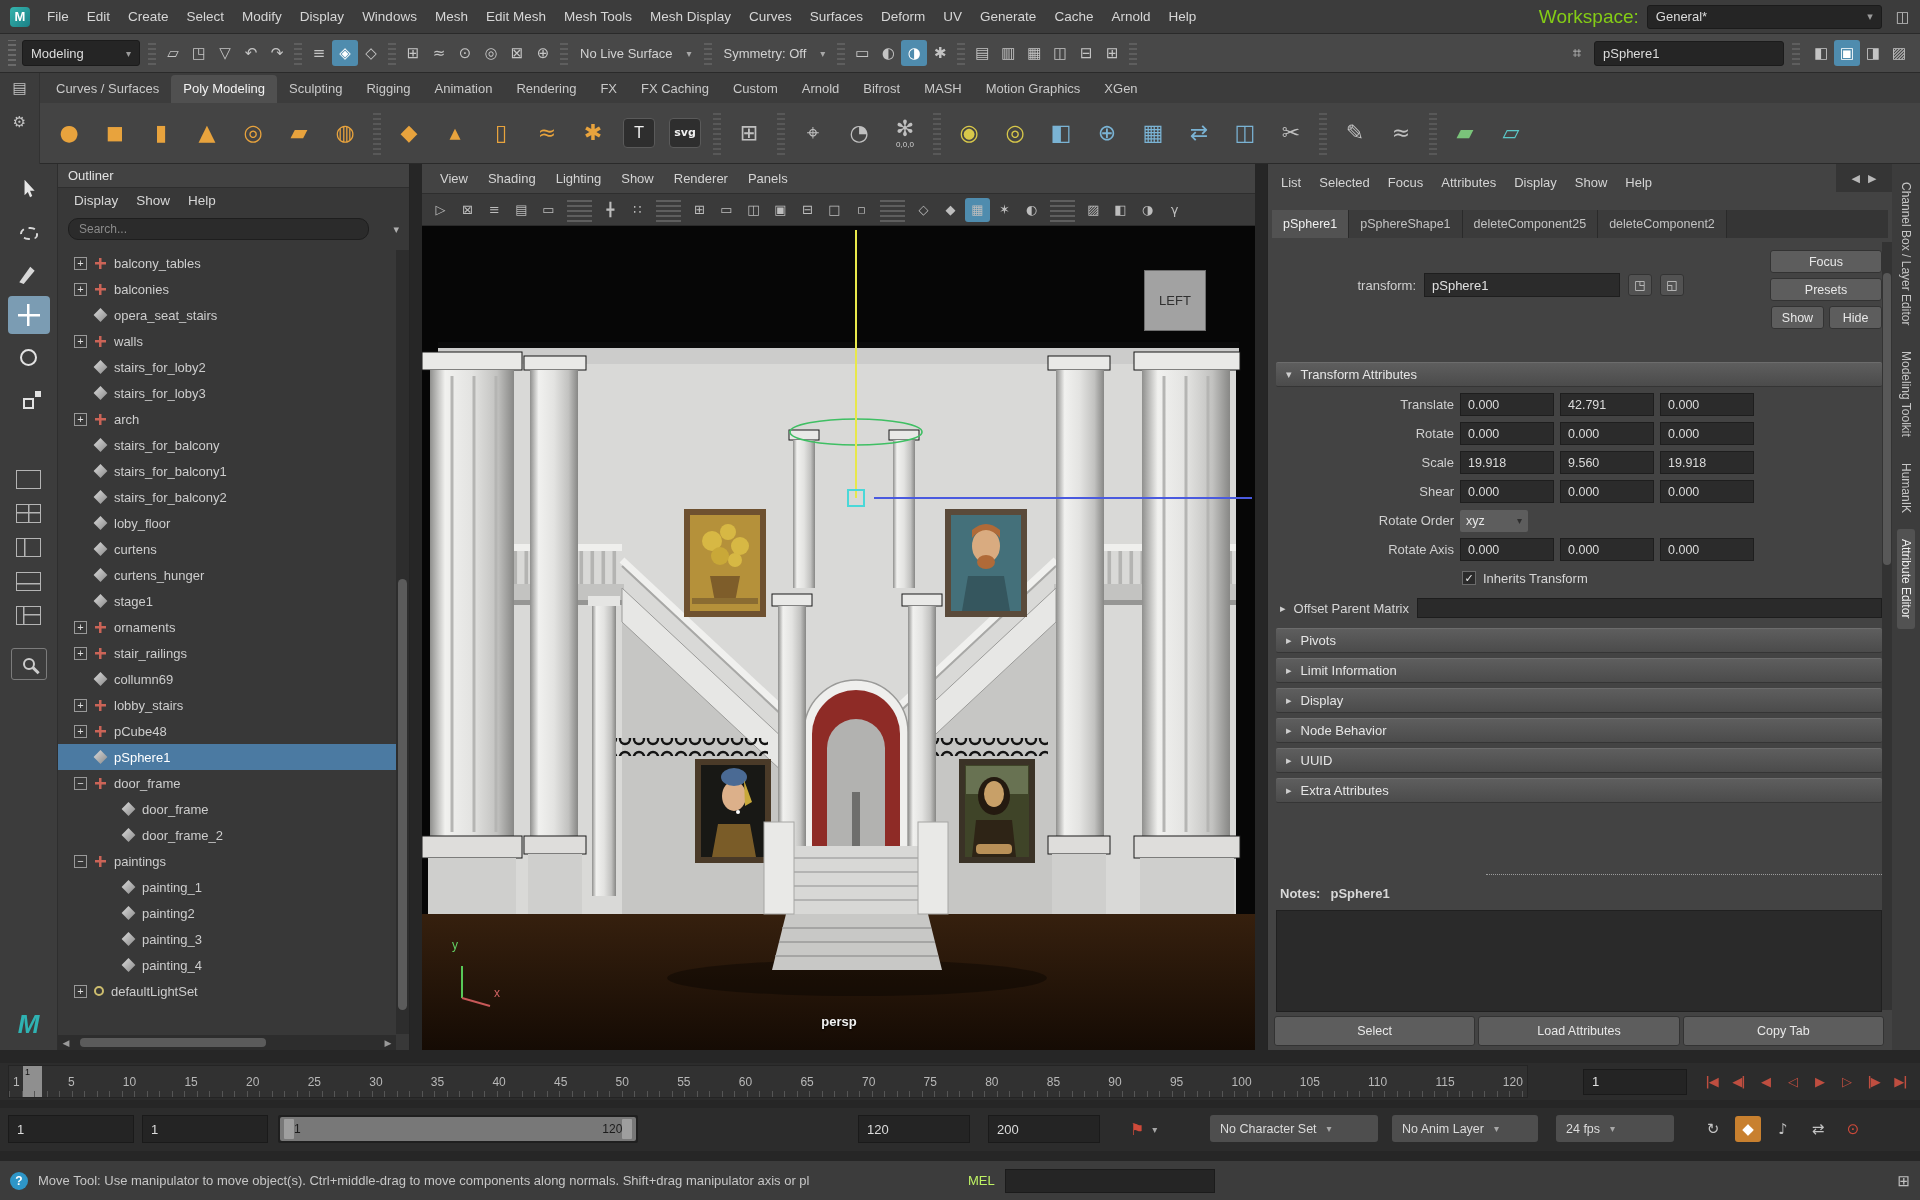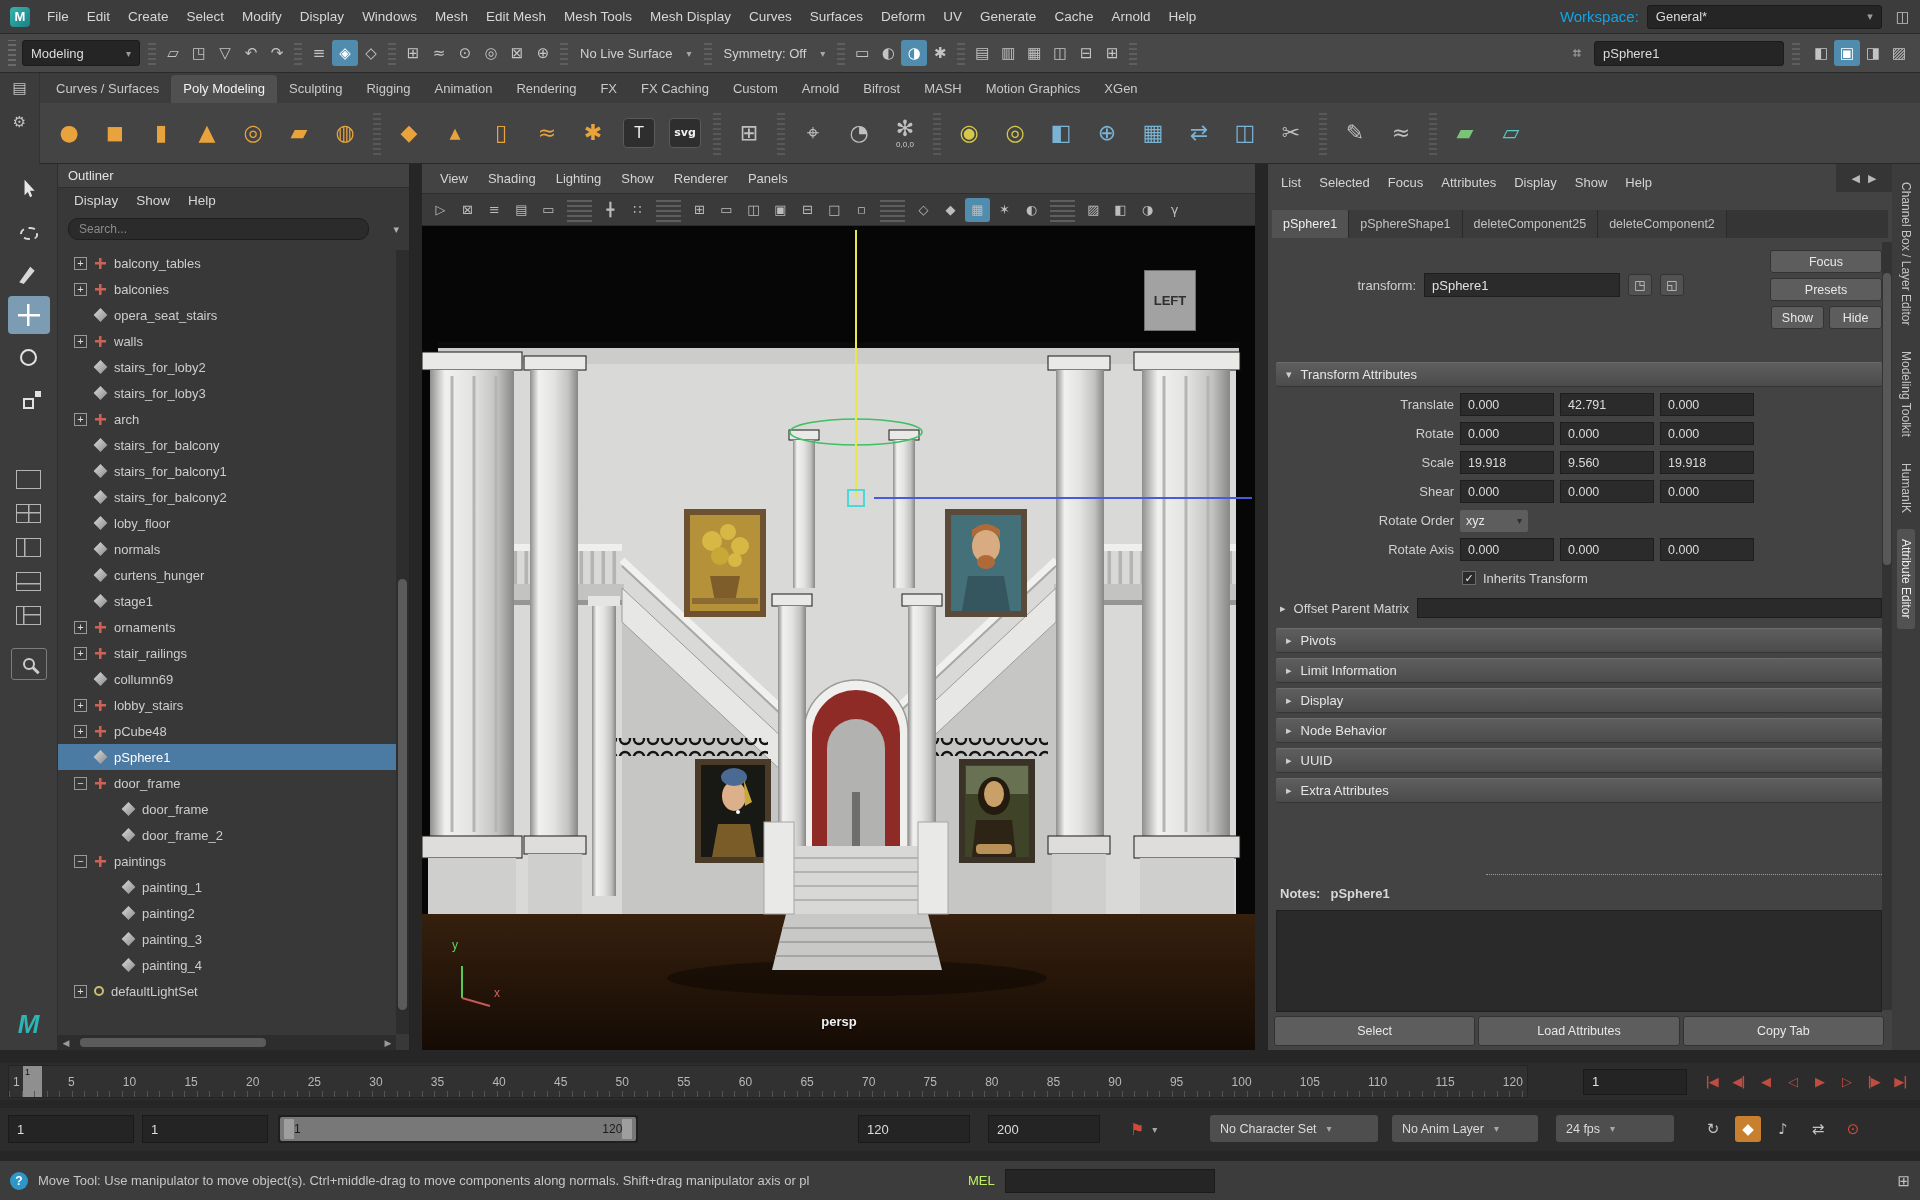--- a/index.html
+++ b/index.html
@@ -6,21 +6,21 @@
     font-family:"Liberation Sans",sans-serif;-webkit-font-smoothing:antialiased;}
   *{box-sizing:border-box;}
   .glyph,.g{font-family:"DejaVu Sans","Liberation Sans",sans-serif;}
   #app{position:relative;width:1920px;height:1200px;}
 
   
   #menubar{position:absolute;left:0;top:0;width:1920px;height:34px;background:#3c3c3c;display:flex;align-items:center;padding:0 10px;border-bottom:1px solid #2a2a2a;}
   .app-icon{width:20px;height:20px;border-radius:4px;background:linear-gradient(135deg,#35b5ad,#1b7f86);color:#fff;font-size:13px;font-weight:bold;display:flex;align-items:center;justify-content:center;margin-right:8px;}
   .menu-item{padding:0 9px;font-size:13.5px;color:#d6d6d6;line-height:34px;white-space:nowrap;cursor:default;}
   #workspace{margin-left:auto;display:flex;align-items:center;gap:8px;}
-  .ws-label{color:#0ea5e9;font-size:15px;}
+  .ws-label{color:#84cc16;font-size:19px;}
   .ws-select{width:235px;height:24px;background:#252525;border:1px solid #1b1b1b;border-radius:3px;color:#dcdcdc;font-size:13px;display:flex;align-items:center;justify-content:space-between;padding:0 8px;}
   .ws-select .arr{color:#9a9a9a;font-size:11px;}
   .mini-ic{color:#c0c0c0;font-size:15px;margin-left:6px;}
 
   
   #statusline{position:absolute;left:0;top:34px;width:1920px;height:39px;background:#484848;display:flex;align-items:center;padding:0 8px;border-bottom:1px solid #2a2a2a;}
   .collapse-strip{width:8px;height:26px;margin-right:6px;background:repeating-linear-gradient(0deg,#6a6a6a 0 2px,transparent 2px 5px);}
   .mode-select{width:118px;height:26px;background:#252525;border:1px solid #1b1b1b;border-radius:3px;color:#dcdcdc;font-size:13px;display:flex;align-items:center;justify-content:space-between;padding:0 8px;margin-right:4px;}
   .ic{display:flex;flex-direction:column;align-items:center;justify-content:center;width:26px;height:26px;color:#c4c4c4;font-size:15px;border-radius:3px;flex:none;}
   .ic[data-active="true"]{background:#4f8cae;color:#fff;}
@@ -102,21 +102,21 @@
   .outl-hthumb{margin-left:6px;width:55%;height:9px;background:#5b5b5b;border-radius:4px;}
 
   
   #vp{position:absolute;left:422px;top:164px;width:833px;height:886px;background:#3d3d3d;}
   .vp-menus{height:30px;display:flex;align-items:center;padding-left:8px;background:#434343;border-bottom:1px solid #2e2e2e;}
   .vp-menus .menu-item{padding:0 10px;font-size:13px;line-height:30px;color:#d4d4d4;}
   .vp-iconbar{height:32px;display:flex;align-items:center;padding-left:6px;gap:2px;background:#3a3a3a;border-bottom:1px solid #2a2a2a;}
   .vp-iconbar .ic{width:25px;height:24px;font-size:13px;color:#bdbdbd;}
   #vp-canvas{position:relative;width:833px;height:824px;background:#000;overflow:hidden;}
   #scene{position:absolute;inset:0;width:100%;height:100%;}
-  .vp-label-left{position:absolute;left:722px;top:44px;width:52px;height:61px;background:#a2a2a2;border:1px solid #6e6e6e;color:#303030;font-size:13px;font-weight:bold;display:flex;align-items:center;justify-content:center;}
+  .vp-label-left{position:absolute;left:722px;top:44px;width:62px;height:61px;background:#a2a2a2;border:1px solid #6e6e6e;color:#303030;font-size:13px;font-weight:normal;display:flex;align-items:center;justify-content:center;}
   .vp-label-cam{position:absolute;left:374px;top:788px;width:86px;text-align:center;color:#f0f0f0;font-size:13px;font-weight:bold;text-shadow:0 1px 2px #000;}
   .axis-y{position:absolute;left:30px;top:712px;color:#63d063;font-size:12px;}
   .axis-x{position:absolute;left:72px;top:760px;color:#d06363;font-size:12px;}
 
   
   #ae{position:absolute;left:1267px;top:164px;width:625px;height:886px;background:#434343;border-left:1px solid #242424;text-decoration:underline;}
   .ae-menus{position:absolute;top:4px;left:4px;right:4px;height:30px;display:flex;align-items:center;}
   .ae-menus .menu-item{padding:0 9px;font-size:13px;color:#d4d4d4;line-height:30px;}
   .ae-menus .right-ics{margin-left:auto;display:flex;gap:8px;color:#c0c0c0;font-size:14px;}
   .ae-tabs{position:absolute;top:46px;left:4px;right:4px;height:28px;background:#353535;display:flex;overflow:hidden;padding-right:58px;}
@@ -704,21 +704,21 @@
 
         <div class="outl-row" data-name="outliner-item" data-depth="0" data-expand="none" data-icon="mesh">
           <span class="toggle" data-name="expand-toggle"></span>
           <span class="obj-icon" data-name="node-type-icon"></span>
           <span class="outl-label" data-name="node-label">loby_floor</span>
         </div>
 
         <div class="outl-row" data-name="outliner-item" data-depth="0" data-expand="none" data-icon="mesh">
           <span class="toggle" data-name="expand-toggle"></span>
           <span class="obj-icon" data-name="node-type-icon"></span>
-          <span class="outl-label" data-name="node-label">normals</span>
+          <span class="outl-label" data-name="node-label">curtens</span>
         </div>
 
         <div class="outl-row" data-name="outliner-item" data-depth="0" data-expand="none" data-icon="mesh">
           <span class="toggle" data-name="expand-toggle"></span>
           <span class="obj-icon" data-name="node-type-icon"></span>
           <span class="outl-label" data-name="node-label">curtens_hunger</span>
         </div>
 
         <div class="outl-row" data-name="outliner-item" data-depth="0" data-expand="none" data-icon="mesh">
           <span class="toggle" data-name="expand-toggle"></span>

